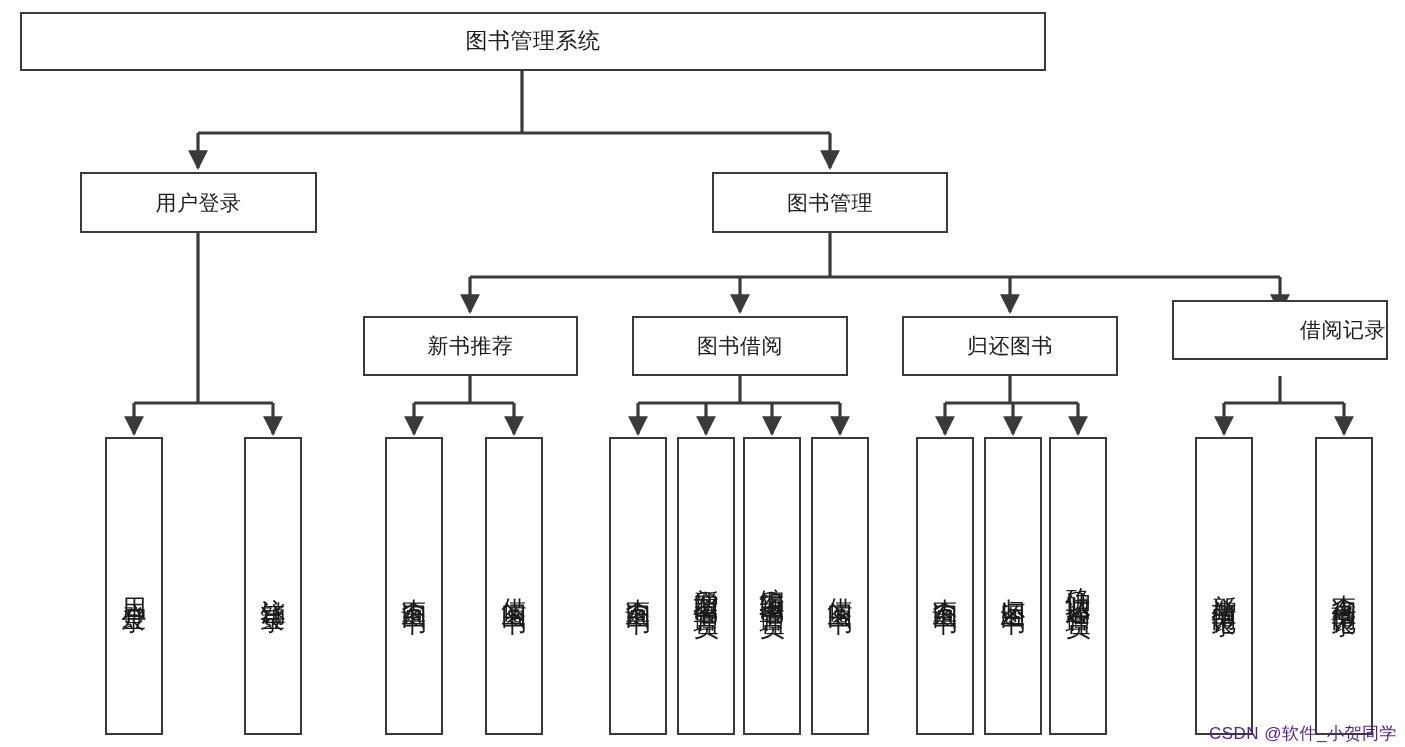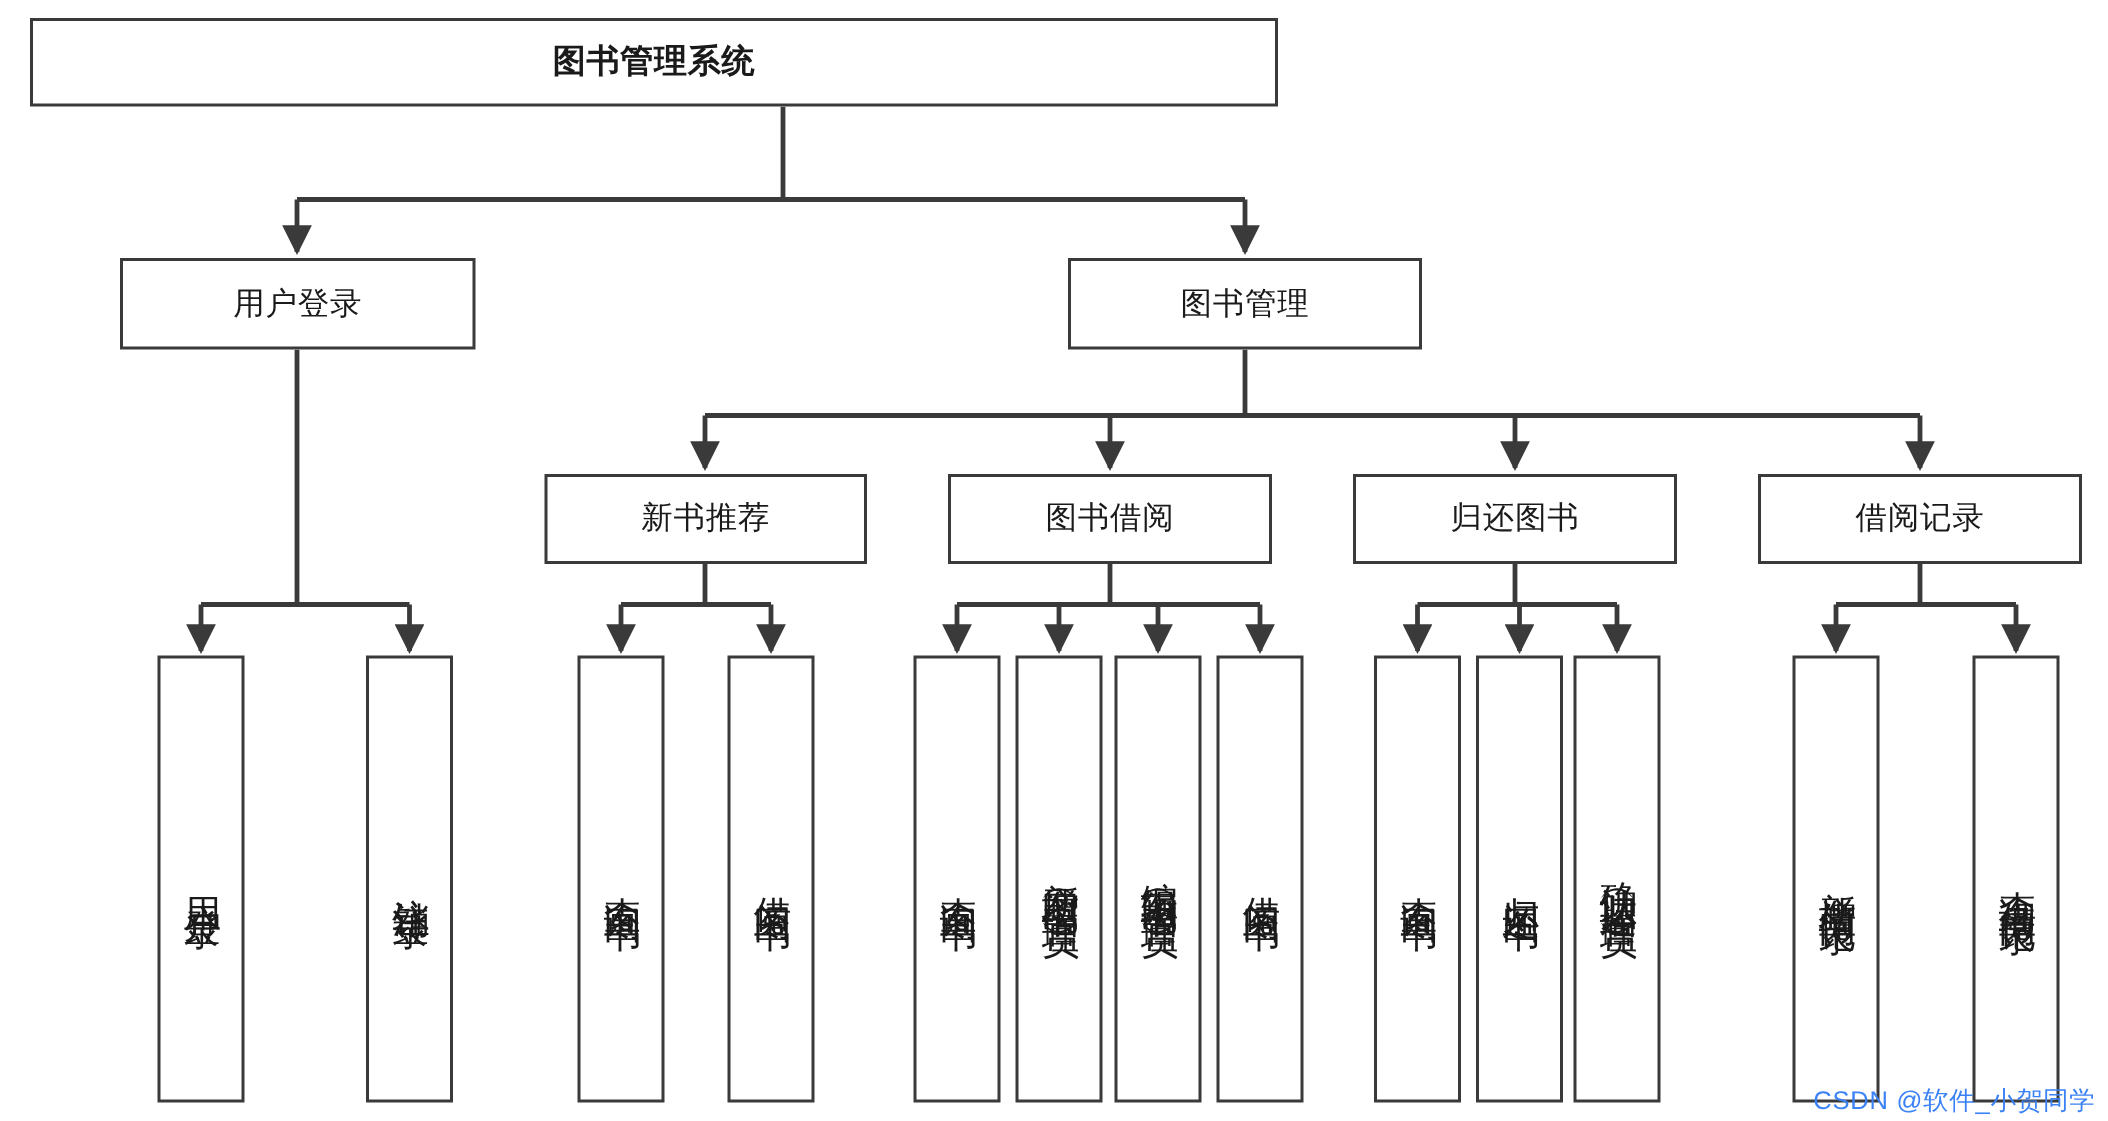--- a/index.html
+++ b/index.html
@@ -55,21 +55,21 @@
     font-size:25px;
     line-height:1.0;
     letter-spacing:4px;
     text-align:center;
   }
   .watermark{
     position:absolute;
     right:8px;
     bottom:2px;
     font-size:17px;
-    color:#3b82f6;
+    color:#4c1d95;
     letter-spacing:0.5px;
     white-space:nowrap;
     z-index:5;
   }
 </style>
 </head>
 <body>
 
 <div id="canvas">
 
@@ -116,21 +116,21 @@
       <path d="M 1013 403 L 1013 434" marker-end="url(#arr)"></path>
       <path d="M 1078 403 L 1078 434" marker-end="url(#arr)"></path>
 
       <path d="M 1280 376 L 1280 403"></path>
       <path d="M 1224 403 L 1344 403"></path>
       <path d="M 1224 403 L 1224 434" marker-end="url(#arr)"></path>
       <path d="M 1344 403 L 1344 434" marker-end="url(#arr)"></path>
     </g>
   </svg>
 
-  <div class="node h-node" id="n-root" style="left:20px; top:12px; width:832px; height:59px;font-weight:bold;">
+  <div class="node h-node" id="n-root" style="left:20px; top:12px; width:1026px; height:59px;">
     <span class="lbl">图书管理系统</span>
   </div>
 
   <div class="node h-node" style="left:80px; top:172px; width:237px; height:61px;">
     <span class="lbl">用户登录</span>
   </div>
 
   <div class="node h-node" style="left:712px; top:172px; width:236px; height:61px;justify-content:center;">
     <span class="lbl">图书管理</span>
   </div>
@@ -140,21 +140,21 @@
   </div>
 
   <div class="node h-node" style="left:363px; top:316px; width:215px; height:60px;">
     <span class="lbl">新书推荐</span>
   </div>
 
   <div class="node h-node" style="left:902px; top:316px; width:216px; height:60px;">
     <span class="lbl">归还图书</span>
   </div>
 
-  <div class="node h-node" style="left:1172px; top:316px; width:216px; height:60px;">
+  <div class="node h-node" style="left:1172px; top:300px; width:216px; height:60px;justify-content:flex-end;">
     <span class="lbl">借阅记录</span>
   </div>
 
   <div class="node v-node" style="left:105px; top:437px; width:58px; height:298px;">
     <span class="lbl">用户登录</span>
   </div>
   <div class="node v-node" style="left:244px; top:437px; width:58px; height:298px;">
     <span class="lbl">注销登录</span>
   </div>
 

